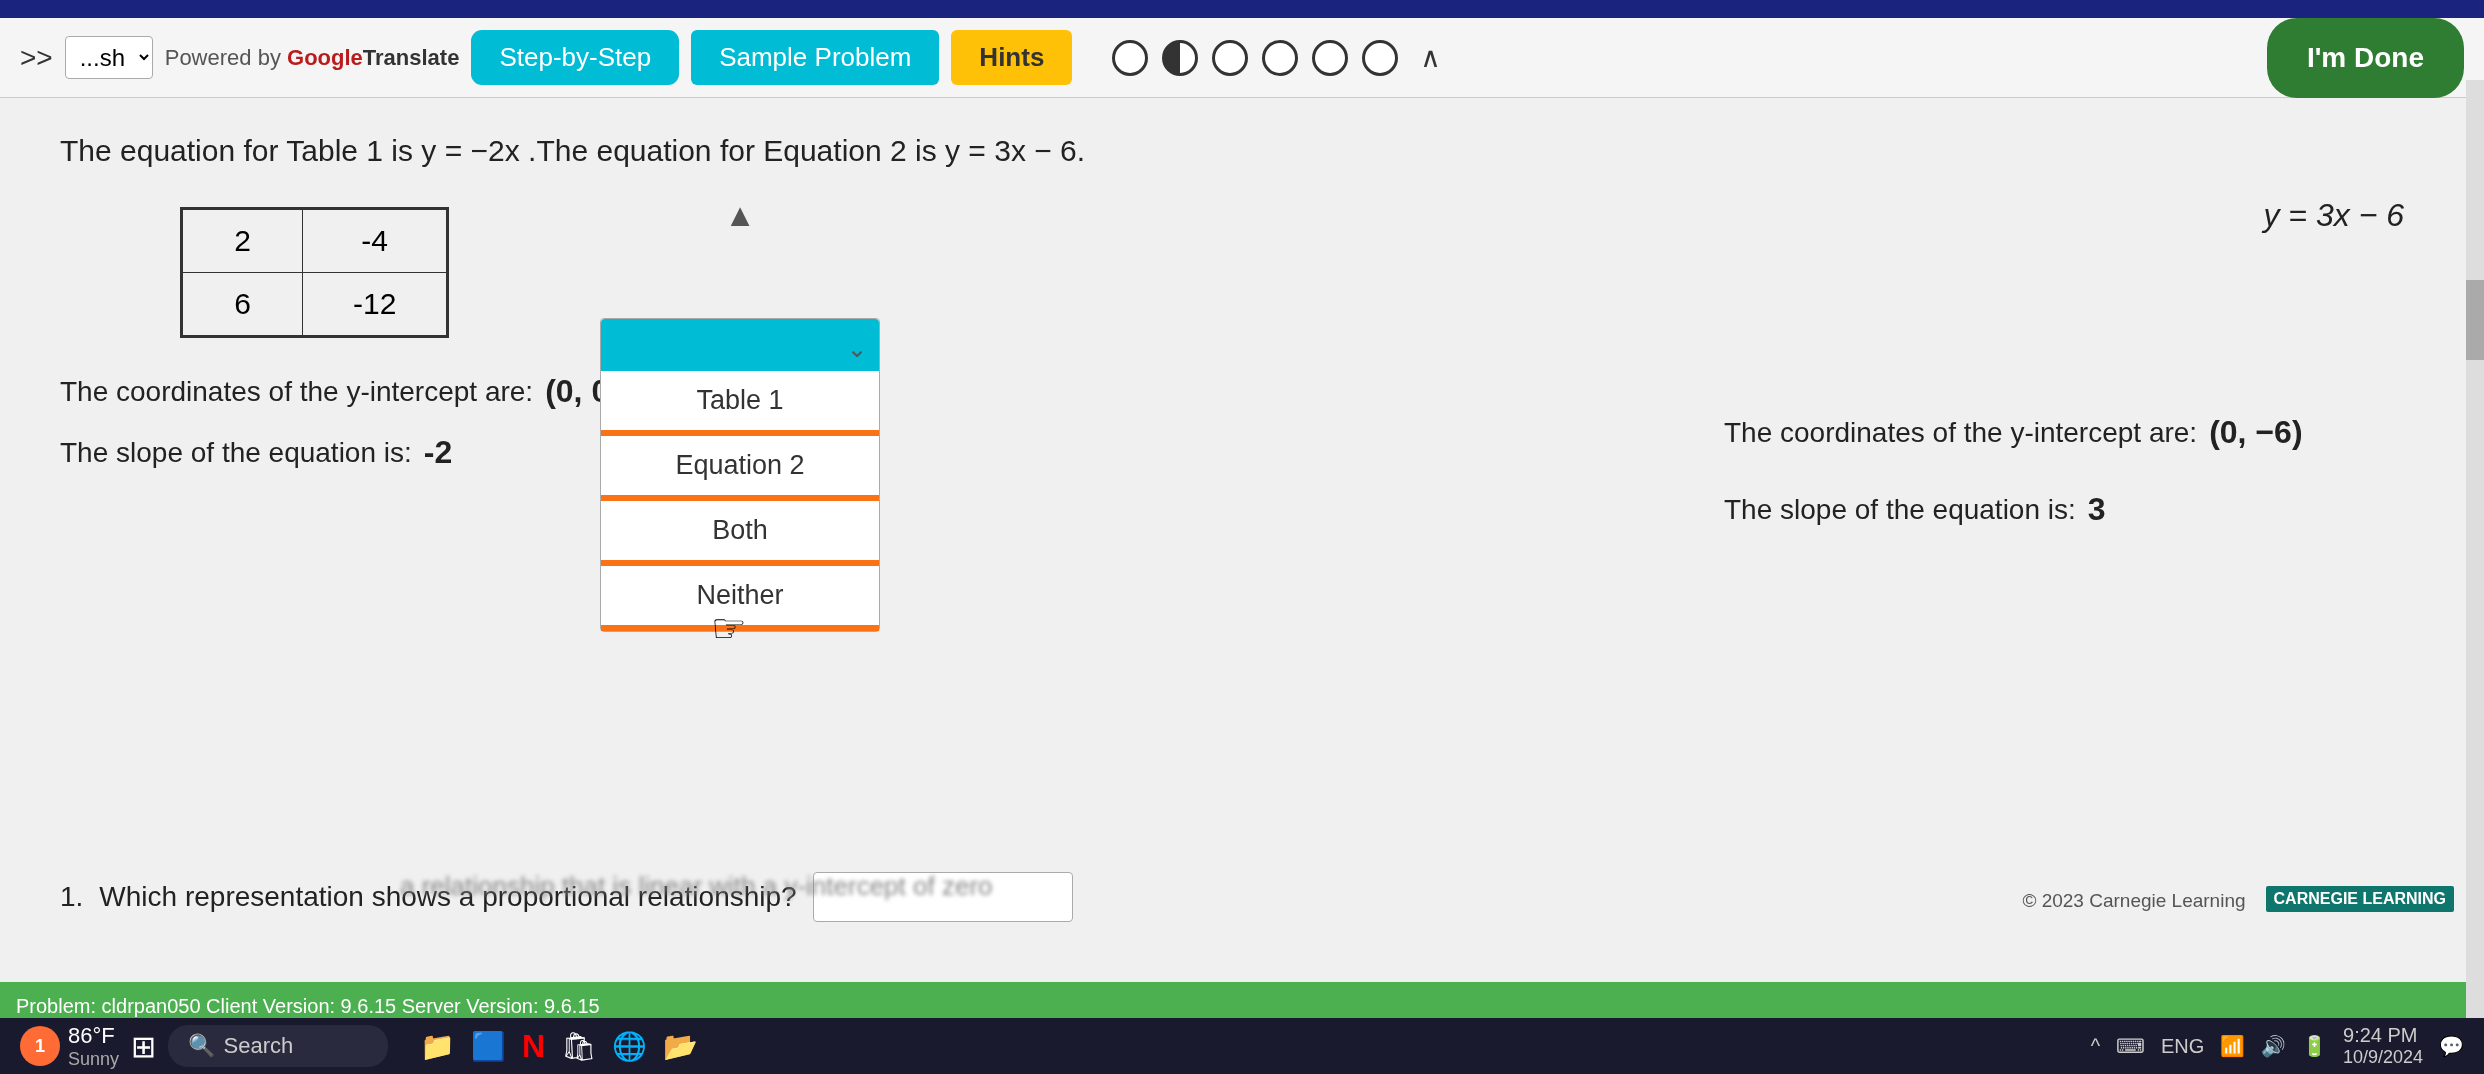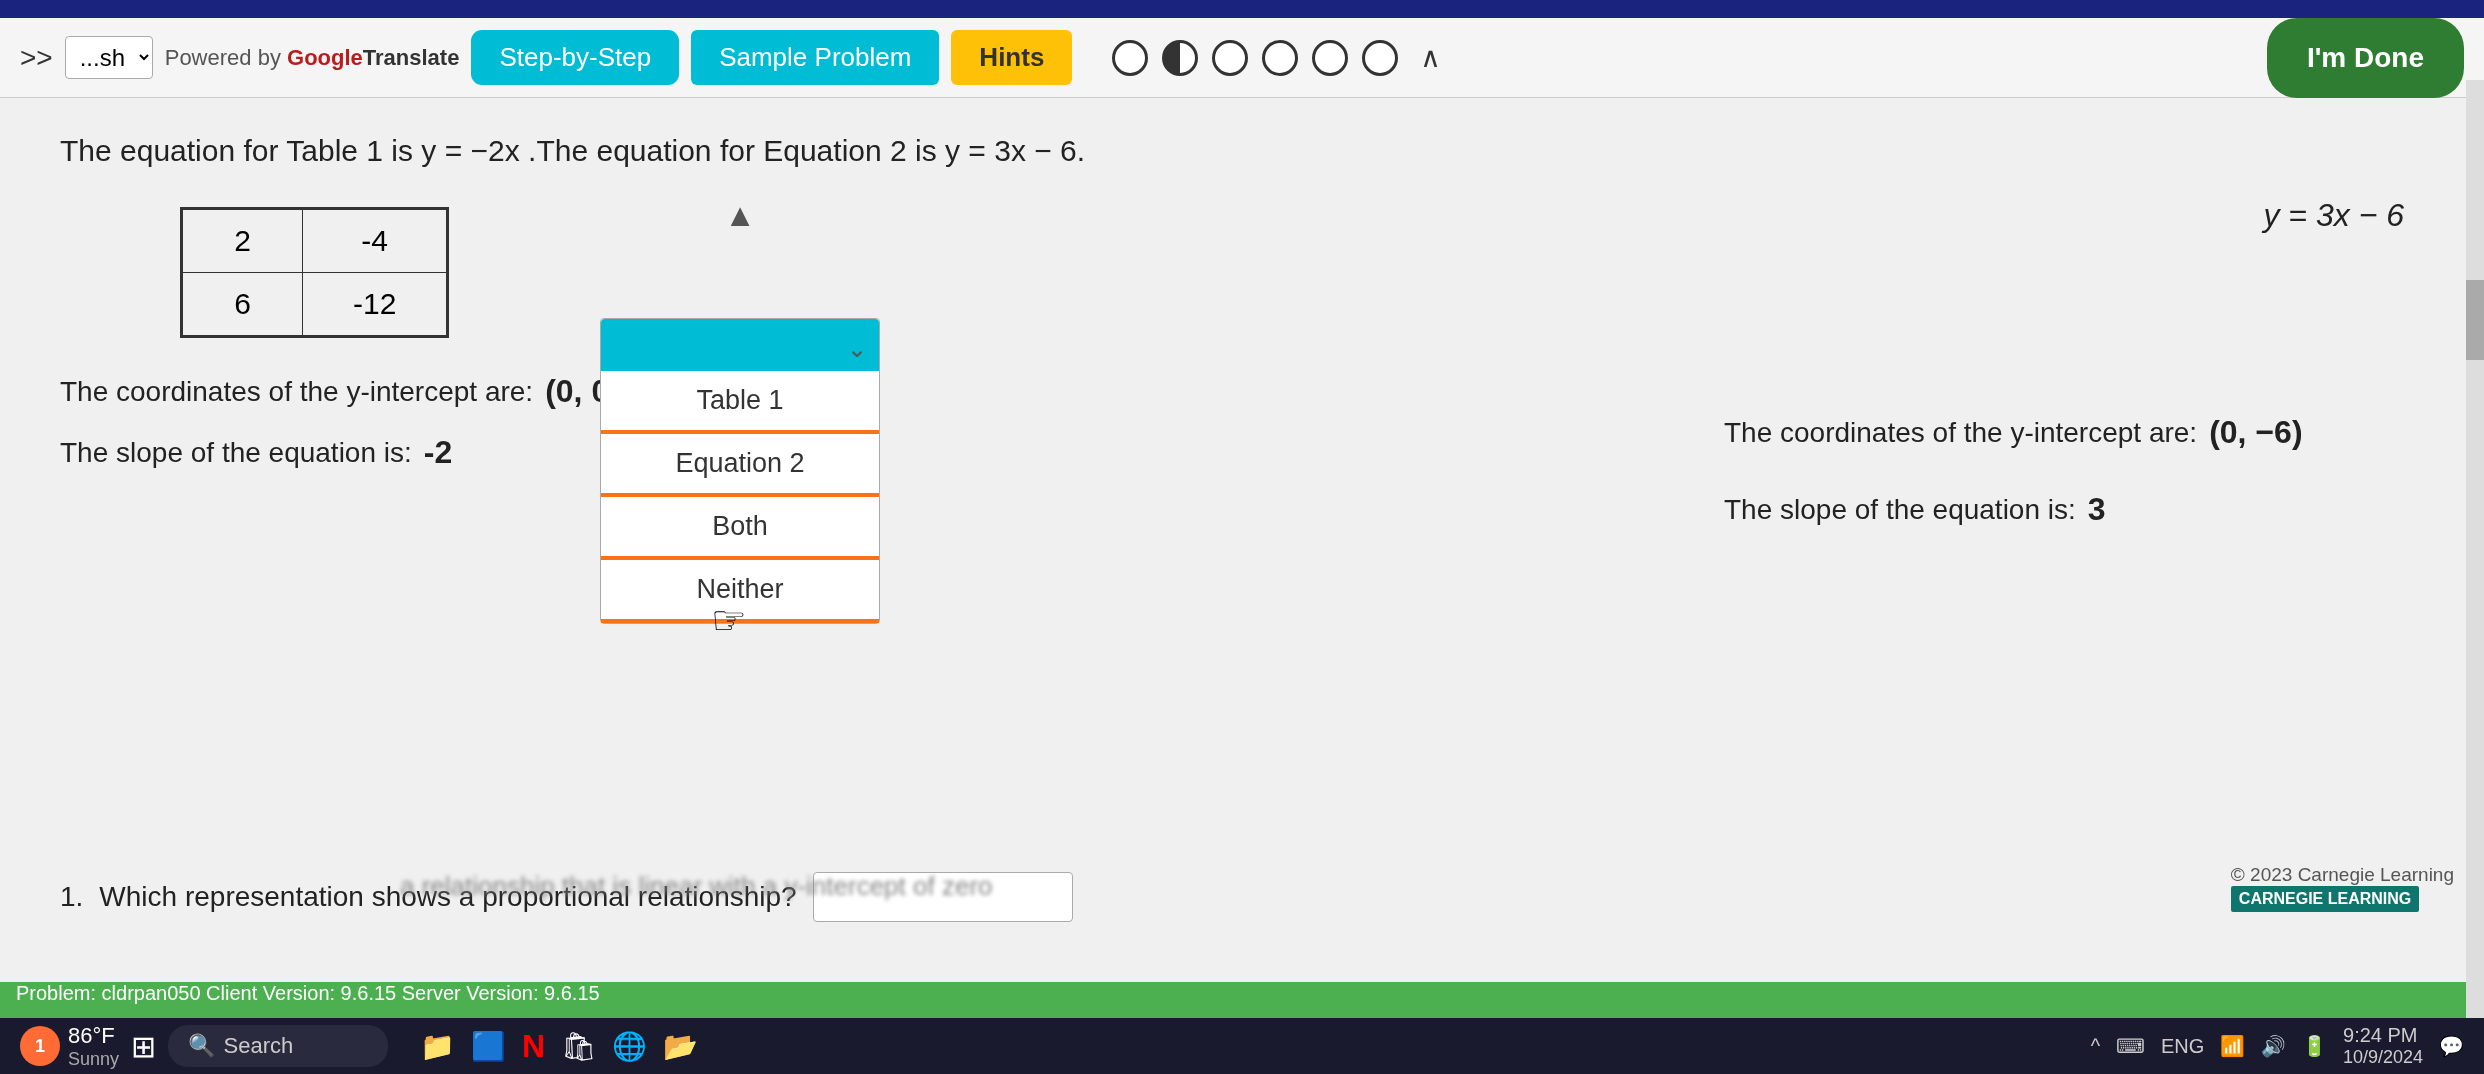--- a/index.html
+++ b/index.html
@@ -224,21 +224,21 @@
     .dropdown-selected {
       background: #00BCD4;
       height: 52px;
       border-radius: 4px 4px 0 0;
     }
     .dropdown-option {
       padding: 14px 20px;
       font-size: 27px;
       color: #333;
       cursor: pointer;
-      border-bottom: 4px solid #f97316;
+      border-bottom: 6px solid #f97316;
       text-align: center;
     }
     .dropdown-option:last-child {
       border-bottom: none;
     }
     .dropdown-arrow {
       position: absolute;
       right: 12px;
       top: 16px;
       font-size: 24px;
@@ -315,21 +315,21 @@
       bottom: 20px;
       left: 400px;
       filter: blur(2px);
     }
 
     
     .status-bar {
       background: #4CAF50;
       height: 36px;
       display: flex;
-      align-items: flex-start;
+      align-items: flex-end;
       padding: 0 16px;
       font-size: 20px;
       color: white;
     }
 
     
     .taskbar {
       background: #1a1a2e;
       height: 56px;
       display: flex;
@@ -416,22 +416,22 @@
       top: 200px;
     }
 
     .copyright-text {
       position: absolute;
       bottom: 70px;
       right: 30px;
       font-size: 19px;
       color: #555;
       display: flex;
-      align-items: flex-start;
-      flex-direction: column;
+      align-items: flex-end;
+      gap: 20px;
     }
     .carnegie-badge {
       background: #0f766e;
       color: white;
       font-size: 16px;
       padding: 4px 8px;
       font-weight: bold;
       border-radius: 2px;
     }
   </style>

